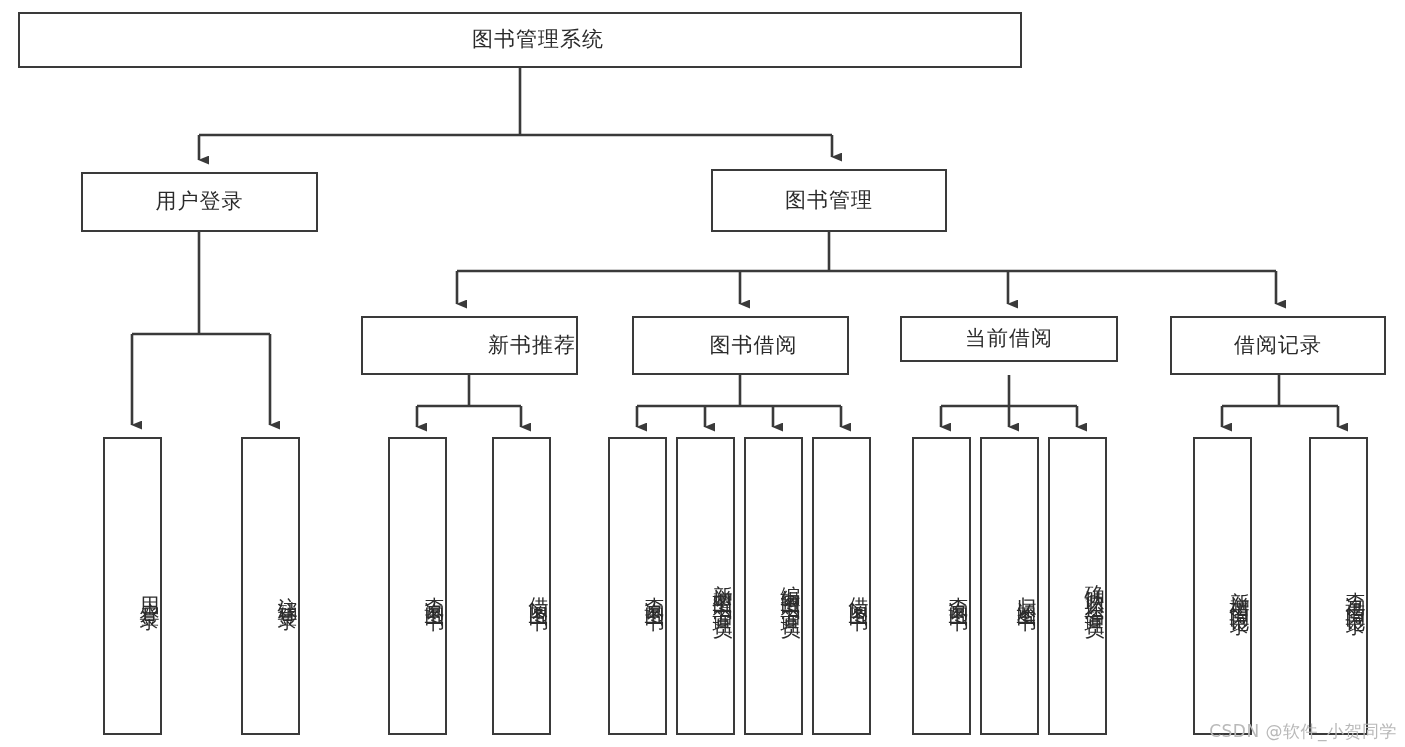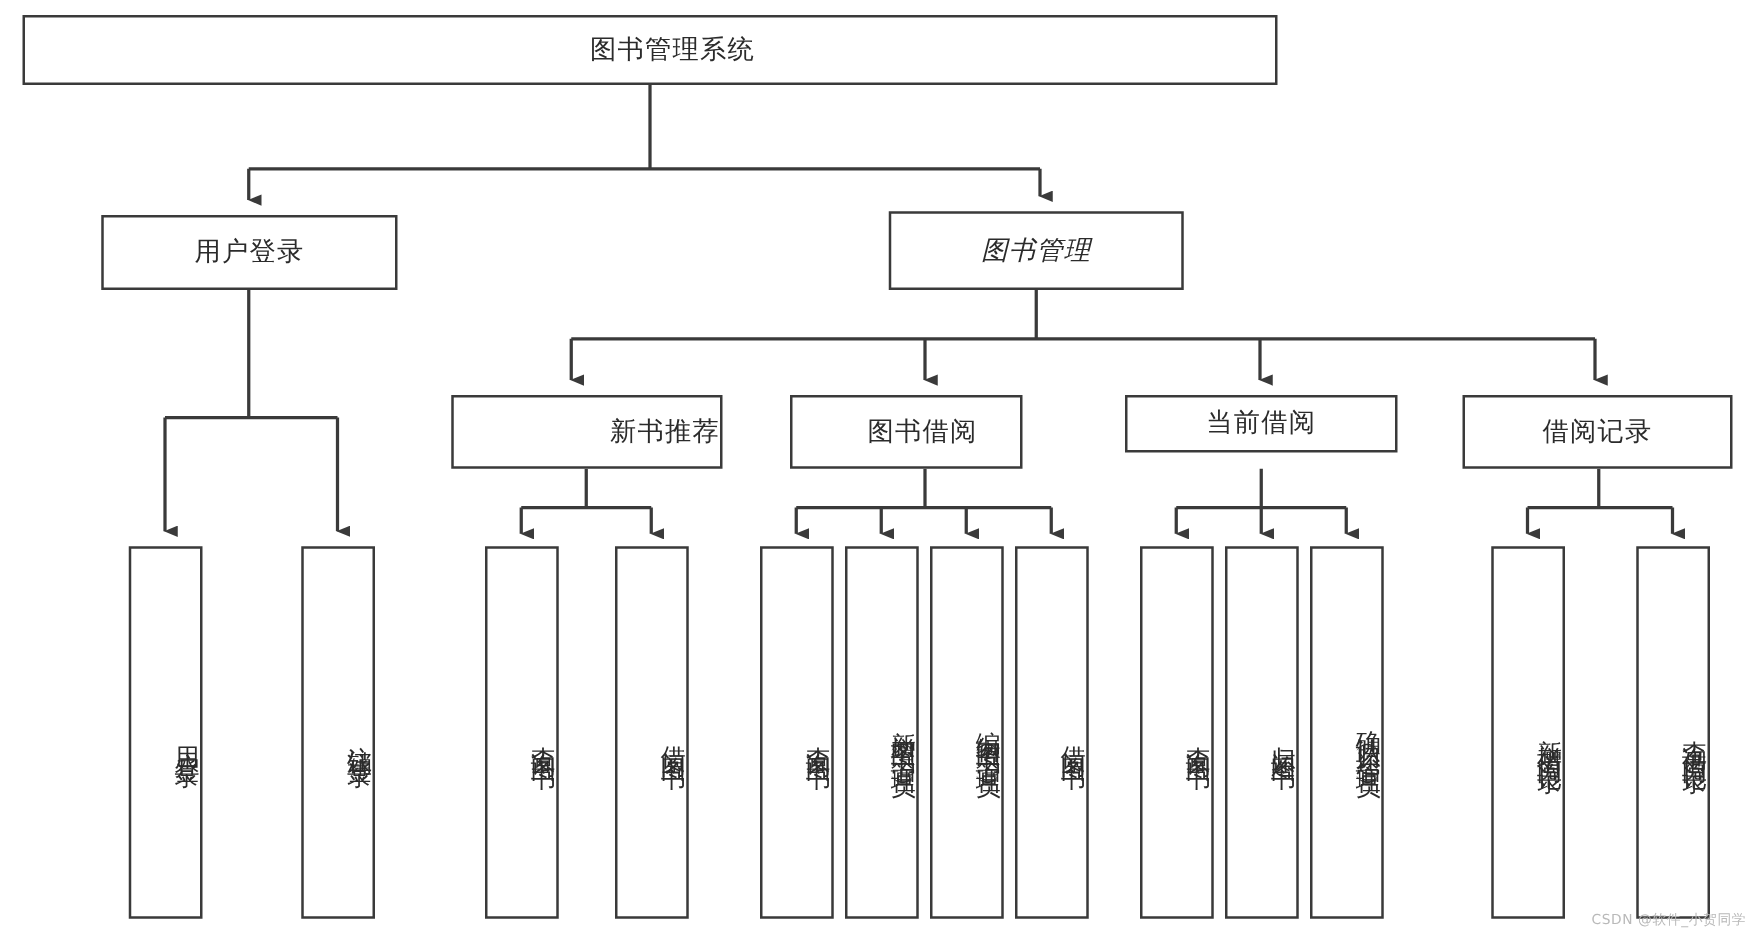--- a/index.html
+++ b/index.html
@@ -53,21 +53,21 @@
   }
   .node.leaf .vtext {
     writing-mode: vertical-rl;
     text-orientation: upright;
     white-space: nowrap;
   }
   .watermark {
     position: absolute;
     right: 8px;
     bottom: 4px;
-    font-size: 11px;
+    font-size: 17px;
     color: #b9b9b9;
     letter-spacing: 0.5px;
     white-space: nowrap;
   }
 </style>
 </head>
 <body>
 
 <div id="canvas">
 
@@ -121,28 +121,28 @@
     </g>
   </svg>
 
   <div class="node h" style="left:18px; top:12px; width:1004px; height:56px;padding-left:36px;">
     <span>图书管理系统</span>
   </div>
 
   <div class="node h" style="left:81px; top:172px; width:237px; height:60px;">
     <span>用户登录</span>
   </div>
-  <div class="node h" style="left:711px; top:169px; width:236px; height:63px;font-style:italic;">
+  <div class="node h" style="left:711px; top:169px; width:236px; height:63px;">
     <span>图书管理</span>
   </div>
 
   <div class="node h" style="left:361px; top:316px; width:217px; height:59px;justify-content:flex-end;">
     <span>新书推荐</span>
   </div>
-  <div class="node h" style="left:632px; top:316px; width:186px; height:59px;padding-left:26px;">
+  <div class="node h" style="left:632px; top:316px; width:217px; height:59px;padding-left:26px;">
     <span>图书借阅</span>
   </div>
   <div class="node h" style="left:900px; top:316px; width:218px; height:46px;">
     <span>当前借阅</span>
   </div>
   <div class="node h" style="left:1170px; top:316px; width:216px; height:59px;">
     <span>借阅记录</span>
   </div>
 
   <div class="node leaf" style="left:103px; top:437px; width:59px; height:298px;">

